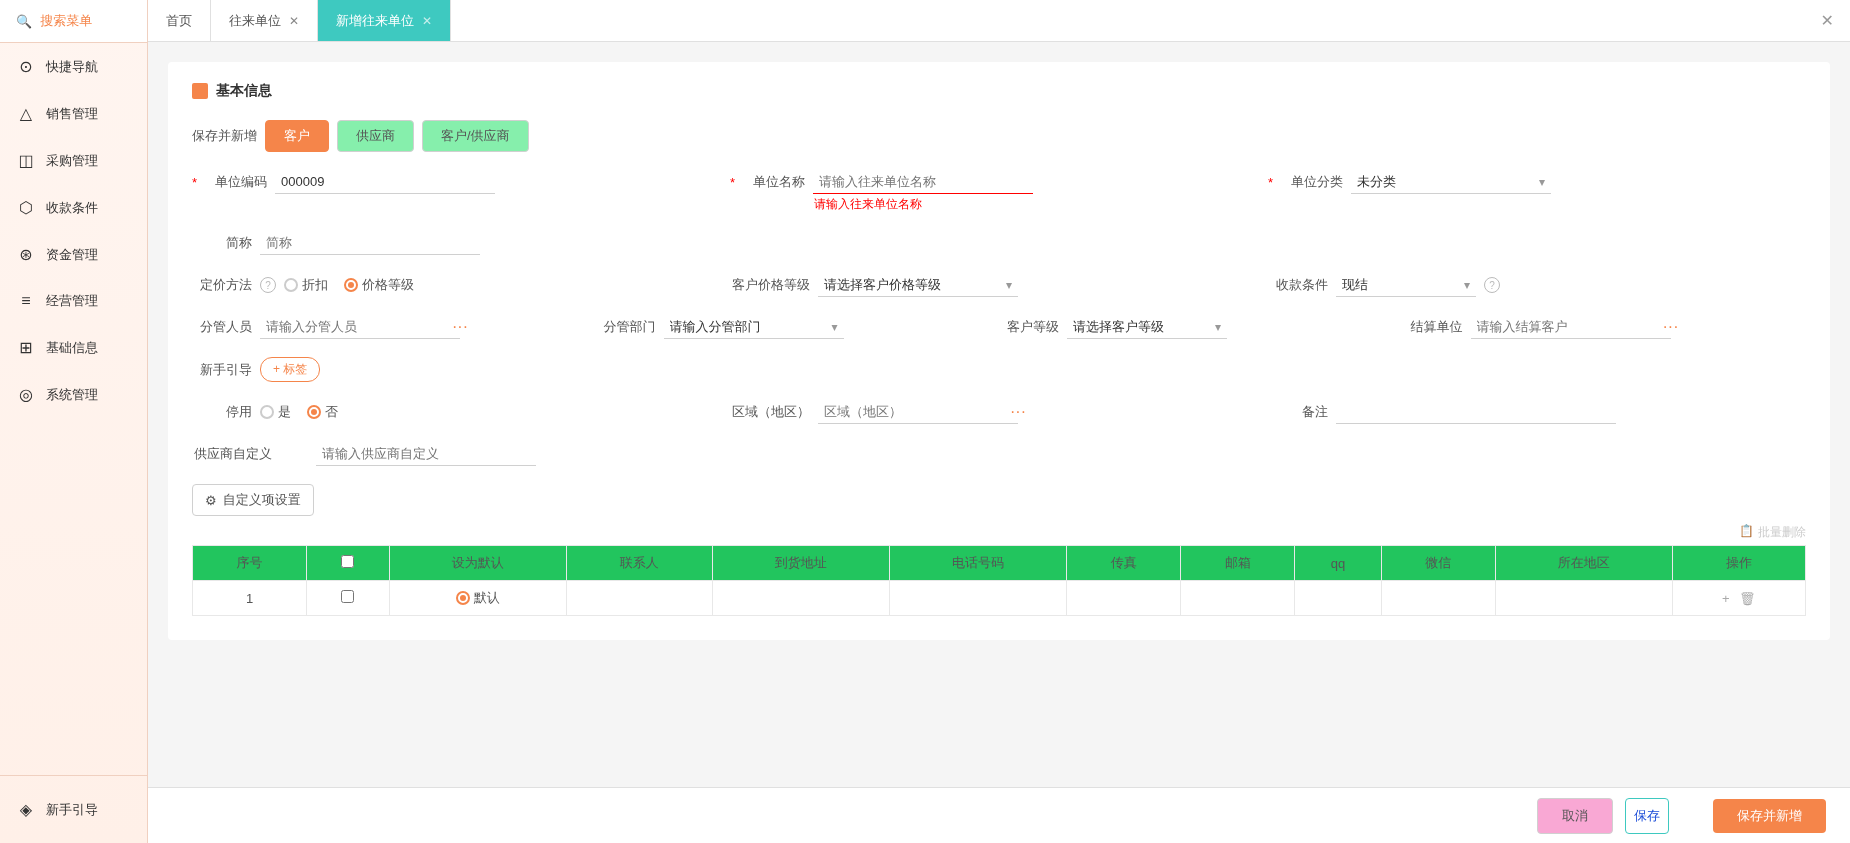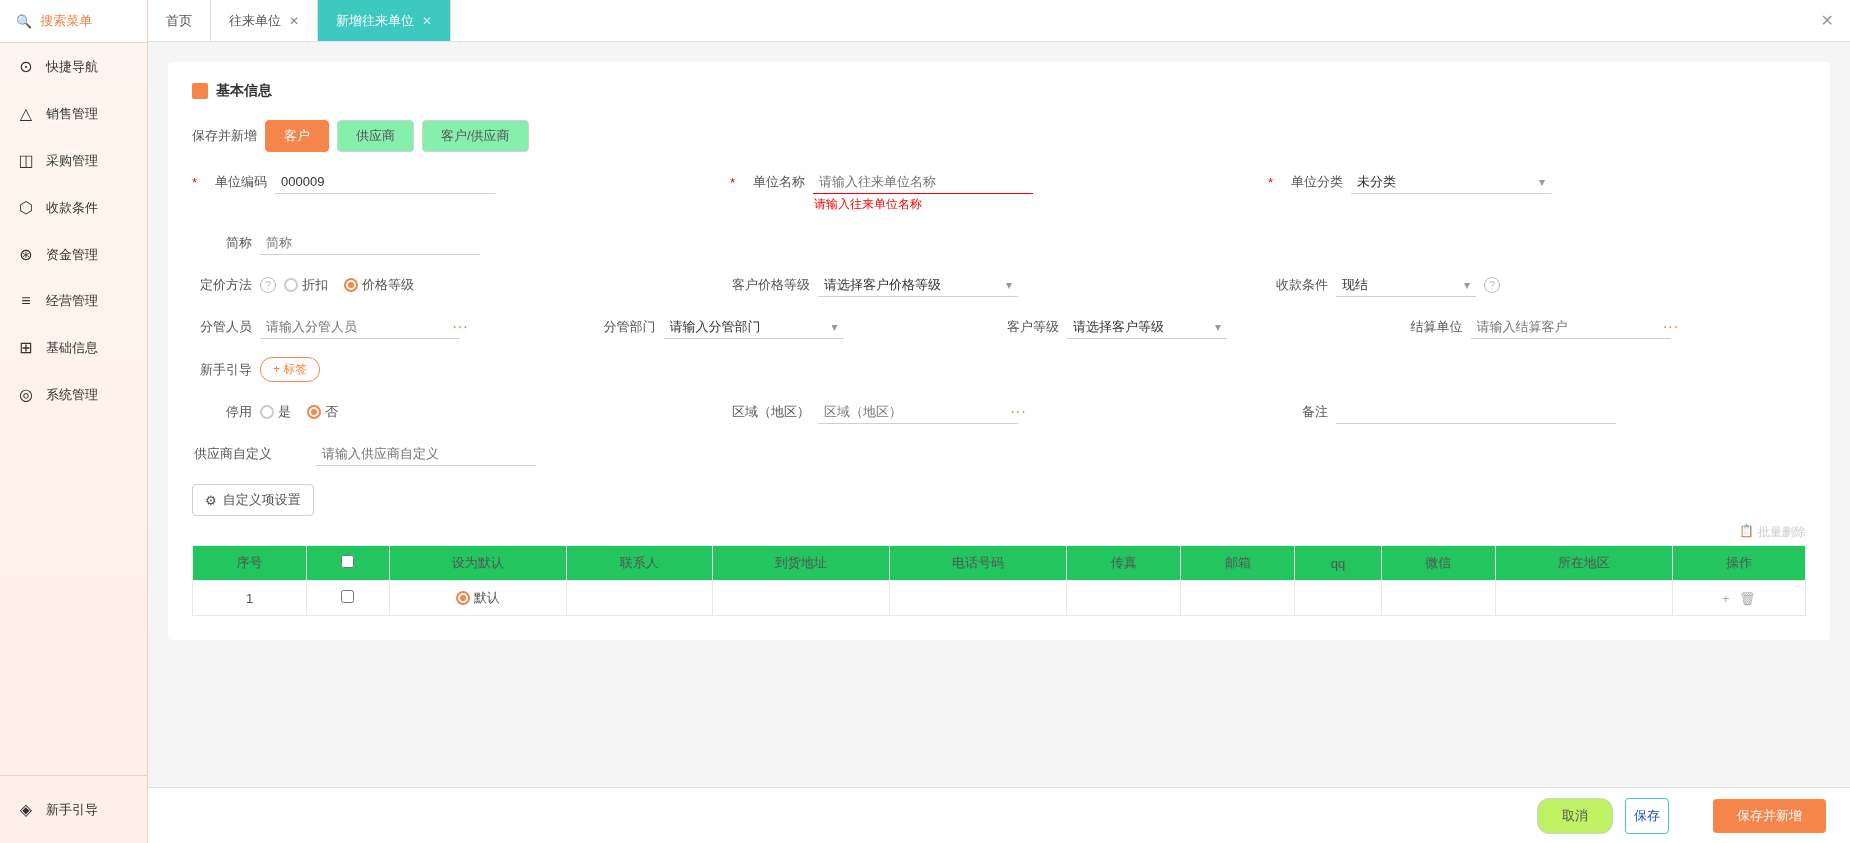--- a/index.html
+++ b/index.html
@@ -328,22 +328,22 @@
       display: flex;
       align-items: center;
       justify-content: flex-end;
       padding: 0 24px;
       gap: 12px;
       flex-shrink: 0;
     }
     .btn-cancel {
       padding: 8px 24px;
       border: 1px solid #d0d0d0;
-      border-radius: 12px;
-      background: #bef264;
+      border-radius: 4px;
+      background: #f9a8d4;
       cursor: pointer;
       font-size: 13px;
       color: #555;
     }
     .btn-save {
       padding: 8px 8px;
       border: 1px solid #3ec9c0;
       border-radius: 4px;
       background: #fff;
       cursor: pointer;

